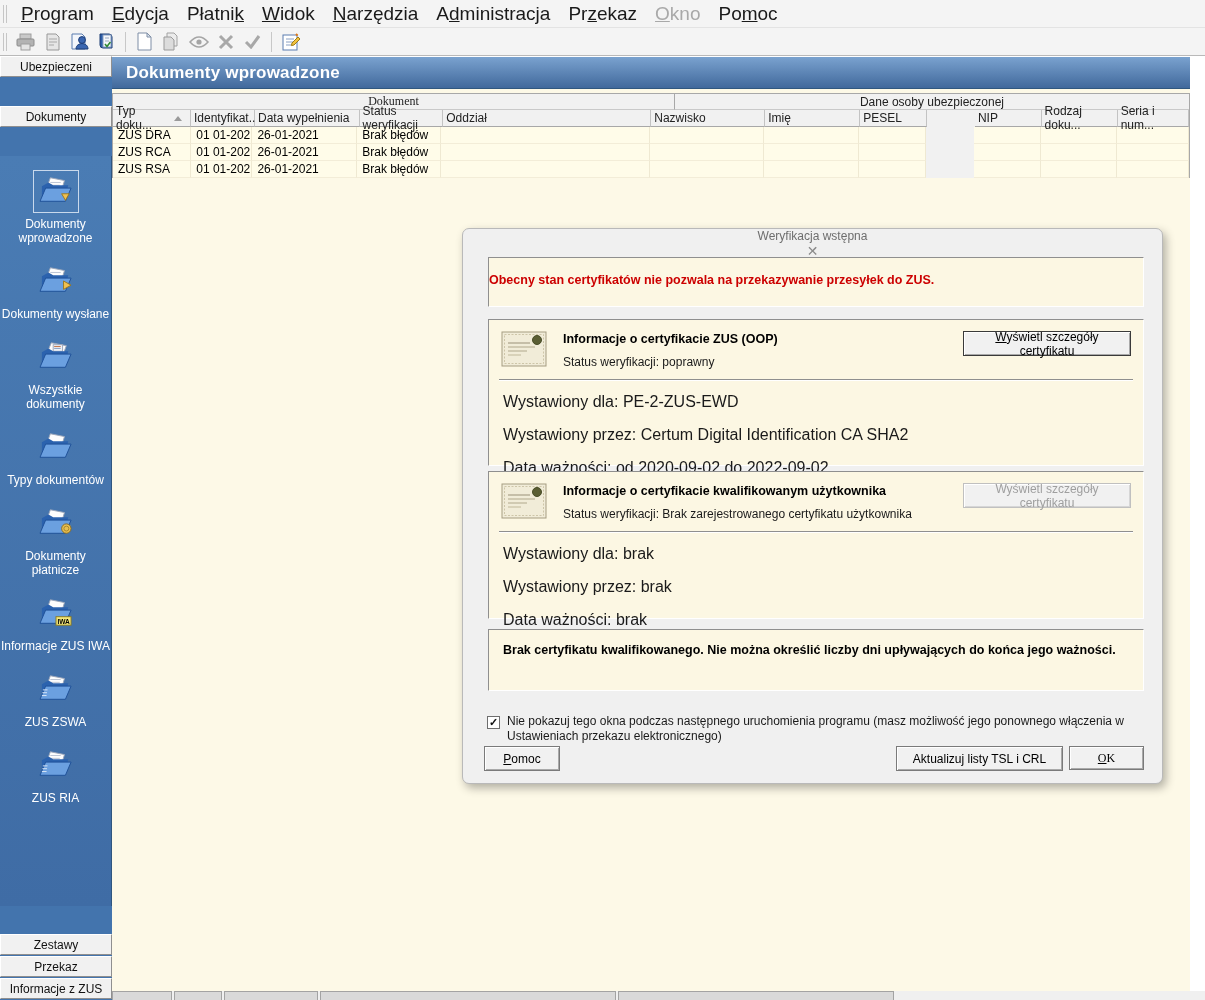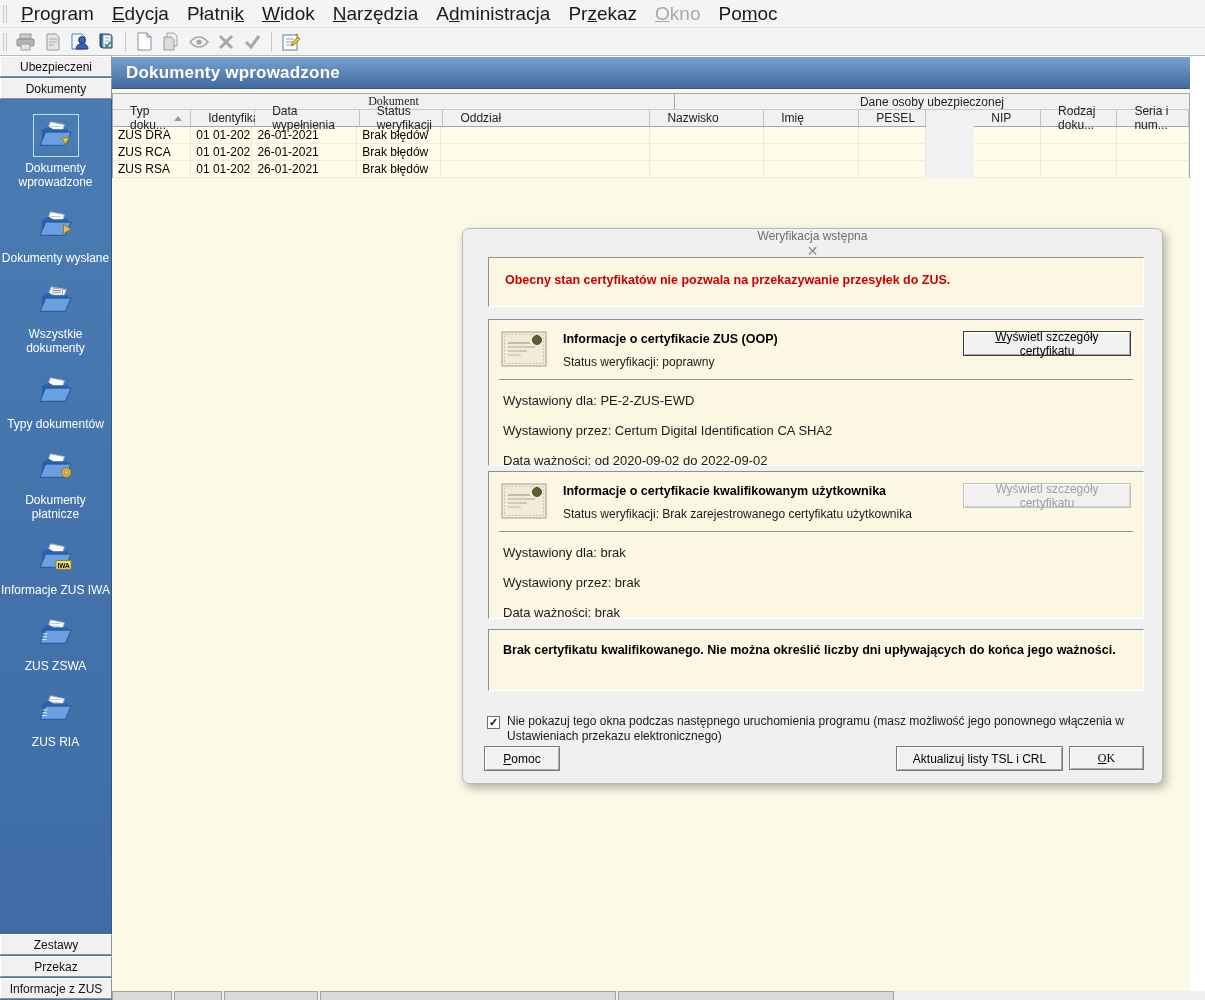--- a/index.html
+++ b/index.html
@@ -15,21 +15,21 @@
   .menu-item.disabled{color:#a9a9a9;}
   .mn{text-decoration:underline;}
 
   
   .toolbar{position:absolute;left:0;top:28px;width:1205px;height:28px;background:#f4f4f4;
     border-bottom:1px solid #b9b9b9;display:flex;align-items:center;}
   .tool-btn{width:25px;height:23px;display:flex;align-items:center;justify-content:center;margin:0 1px;}
   .tool-sep{width:1px;height:20px;background:#c8c8c8;margin:0 5px;}
 
   
-  .sidebar{position:absolute;left:0;top:56px;width:112px;height:944px;display:flex;flex-direction:column;background:#4374ad;}
+  .sidebar{position:absolute;left:0;top:56px;width:112px;height:944px;display:flex;flex-direction:column;background:#4374ad;gap:28px;}
   .side-tab{height:21px;background:#f1f1f1;border:1px solid #8f8f8f;border-top-color:#ffffff;border-left-color:#ffffff;
     display:flex;align-items:center;justify-content:center;font-size:12px;color:#111;margin-bottom:1px;}
   .side-panel{flex:1;background:linear-gradient(180deg,#4a7cb4 0%,#3f6ca5 100%);border-right:1px solid #2f567f;
     display:flex;flex-direction:column;align-items:center;padding-top:14px;overflow:hidden;}
   .side-item{display:flex;flex-direction:column;align-items:center;margin-bottom:15px;width:112px;}
   .side-icon-wrap{padding:3px;border:1px solid transparent;}
   .side-item.selected .side-icon-wrap{border:1px solid #c9d9ec;}
   .side-label{color:#ffffff;font-size:12px;line-height:14px;text-align:center;margin-top:4px;padding:0 1px;}
   .side-bottom{background:#4374ad;}
 
@@ -39,52 +39,52 @@
     background:linear-gradient(180deg,#7aa2cf 0%,#41699c 100%);border-bottom:1px solid #30577f;
     display:flex;align-items:center;}
   .main-header-title{color:#ffffff;font-size:17px;font-weight:bold;padding-left:14px;letter-spacing:.2px;}
 
   
   .doc-table{position:absolute;left:112px;top:93px;width:1078px;background:#f1f1f1;border:1px solid #a8a8a8;border-bottom:none;}
   .trow{display:flex;}
   .gcell{height:16px;display:flex;align-items:center;justify-content:center;background:#f1f1f1;
     border-right:1px solid #a8a8a8;border-bottom:1px solid #c9c9c9;font-size:12px;color:#222;}
   .hcell{height:17px;display:flex;align-items:center;background:#f1f1f1;border-right:1px solid #c3c3c3;
-    border-bottom:1px solid #a8a8a8;padding-left:17px;font-size:12px;color:#222;position:relative;}
+    border-bottom:1px solid #a8a8a8;padding-left:3px;font-size:12px;color:#222;position:relative;}
   .sort-asc{width:0;height:0;border-left:4px solid transparent;border-right:4px solid transparent;
     border-bottom:5px solid #9a9a9a;margin-left:auto;margin-right:8px;}
   .dcell{height:17px;display:flex;align-items:center;background:#fffce9;border-right:1px solid #efe9d2;
     border-bottom:1px solid #f3edd8;padding-left:5px;font-size:12px;color:#000;white-space:nowrap;overflow:hidden;}
   .w0{width:82px;} .w1{width:64px;} .w2{width:110px;} .w3{width:88px;} .w4{width:219px;}
   .w5{width:120px;} .w6{width:100px;} .w7{width:70px;} .w8{width:70px;margin-left:48px;} .w9{width:80px;} .w10{width:75px;}
   .g0{width:563px;font-family:Liberation Serif, serif;} .g1{width:515px;border-right:none;}
 
   
   .statusbar{position:absolute;left:112px;bottom:0;width:1093px;height:9px;background:#f0f0f0;display:flex;}
   .status-pane{height:9px;background:#d9d9d9;border:1px solid #a3a3a3;border-bottom:none;margin-right:2px;}
 
   
   .dialog{position:absolute;left:462px;top:228px;width:701px;height:556px;background:#f0f0f0;
     border:1px solid #b9b9b9;border-radius:7px;box-shadow:3px 4px 10px rgba(0,0,0,0.30);}
   .dlg-title{height:26px;display:flex;align-items:center;padding:0 10px;flex-direction:column;}
   .dlg-title-text{color:#6e6e6e;font-size:12px;flex:1;}
   .dlg-close{color:#8a8a8a;font-size:14px;padding:0 3px;cursor:default;}
   .dlg-panel{position:absolute;left:25px;width:656px;background:#fcf7e3;
     border:1px solid;border-color:#8f8f8f #ffffff #ffffff #8f8f8f;}
-  .dlg-warning{top:28px;height:50px;padding:15px 16px;color:#cc0000;font-weight:bold;font-size:12.5px;}
+  .dlg-warning{top:28px;height:50px;padding:15px 0;color:#cc0000;font-weight:bold;font-size:12.5px;}
   .cert-sec1{top:90px;height:147px;}
   .cert-sec2{top:242px;height:148px;}
   .dlg-note{top:400px;height:62px;padding:13px 14px;font-weight:bold;font-size:12.5px;color:#000;}
   .cert-head{display:flex;padding:11px 12px 0 12px;position:relative;}
   .cert-titles{margin-left:16px;padding-top:1px;}
   .cert-title{font-weight:bold;font-size:12.5px;color:#000;}
   .cert-status{margin-top:9px;font-size:12px;color:#1a1a1a;}
   .cert-sep{margin:9px 10px 0 10px;height:2px;border-top:1px solid #8f8f8f;border-bottom:1px solid #ffffff;}
   .cert-lines{padding:12px 14px 0 14px;}
-  .cert-line{margin-bottom:15px;font-size:13px;color:#1a1a1a;}
+  .cert-line{margin-bottom:15px;font-size:16px;color:#1a1a1a;}
   .btn{background:#f1f1f1;border:1px solid #7a7a7a;box-shadow:inset 1px 1px 0 #ffffff,inset -1px -1px 0 #a9a9a9;
     font-family:"Liberation Sans",sans-serif;font-size:12px;color:#000;display:flex;align-items:center;justify-content:center;}
   .cert-btn{position:absolute;right:12px;top:11px;width:168px;height:25px;}
   .btn-strong{border-color:#3a3a3a;}
   .btn-disabled{color:#9f9f9f;border-color:#c0c0c0;box-shadow:inset 1px 1px 0 #ffffff,inset -1px -1px 0 #d6d6d6;}
   .dlg-checkrow{position:absolute;left:24px;top:485px;width:660px;display:flex;}
   .checkbox{width:13px;height:13px;background:#ffffff;border:1px solid #6e6e6e;margin:2px 7px 0 0;
     display:flex;align-items:center;justify-content:center;font-size:11px;font-weight:bold;color:#111;line-height:11px;flex:none;}
   .check-label{font-size:12px;line-height:15px;width:630px;color:#1a1a1a;}
   .dlg-buttons{position:absolute;left:0;top:517px;width:701px;height:25px;}

